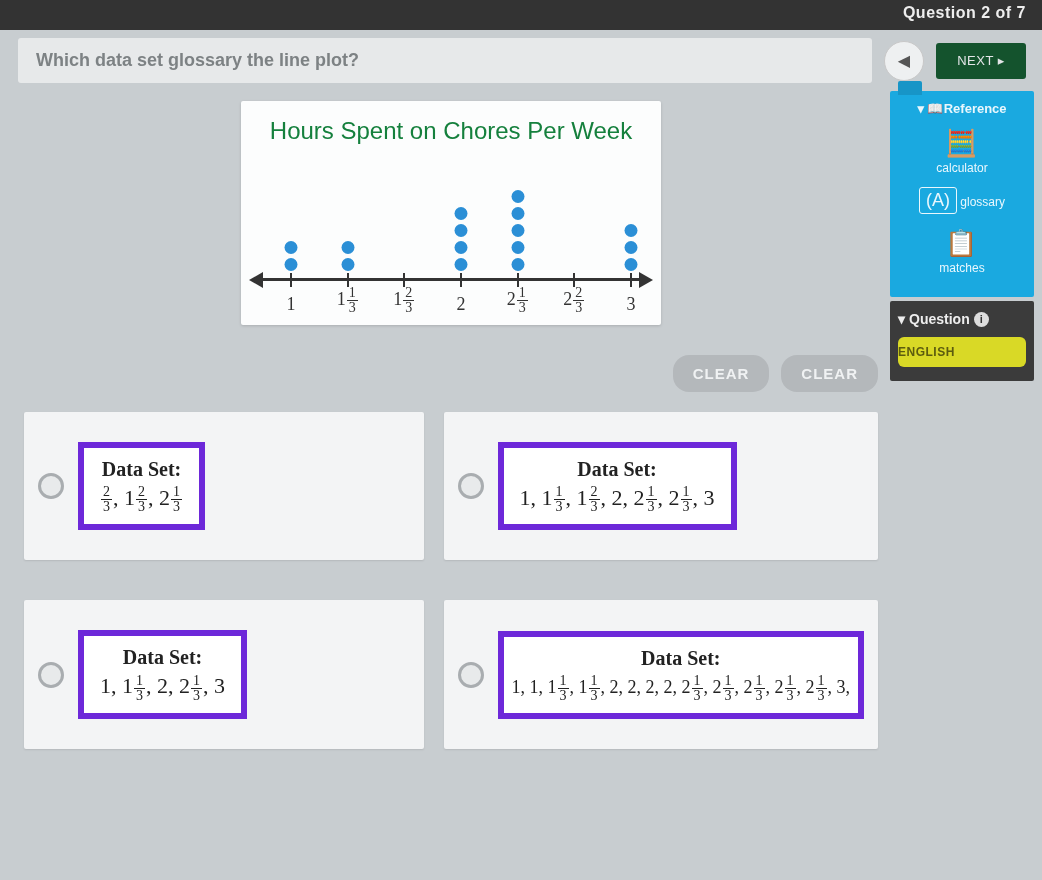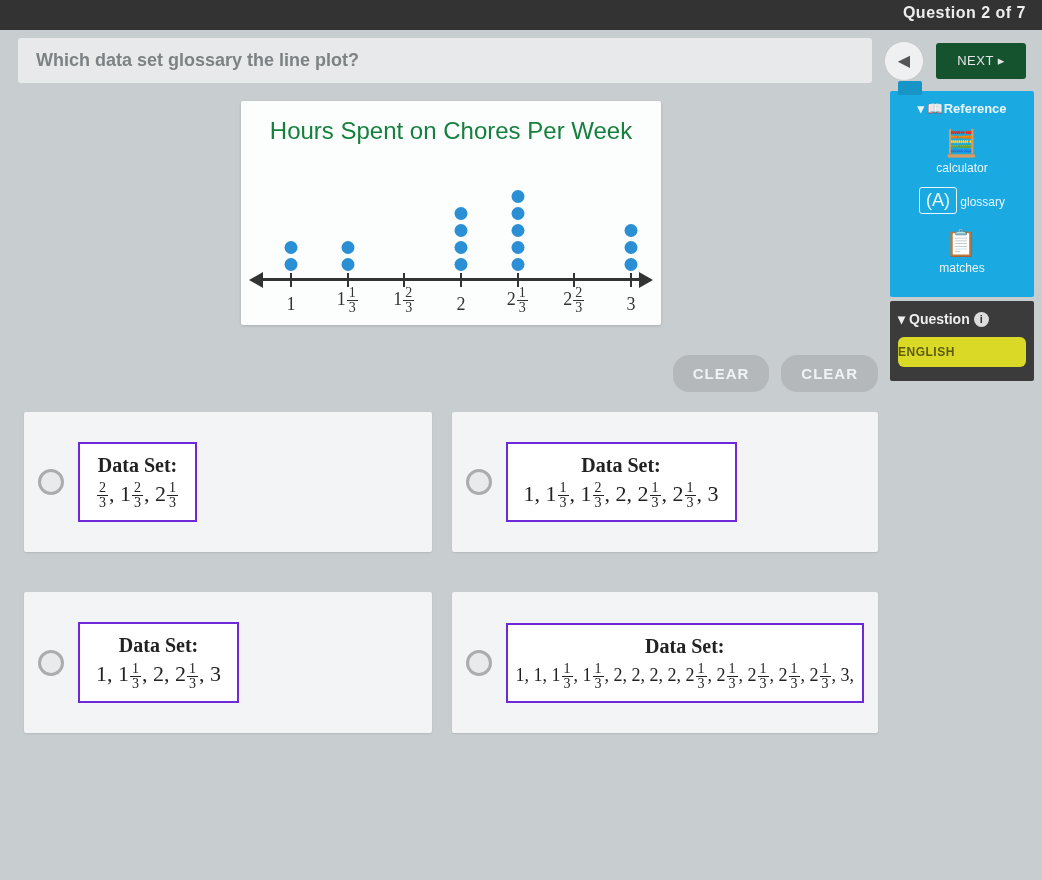--- a/index.html
+++ b/index.html
@@ -117,21 +117,21 @@
   .answer {
     display:flex; align-items:center; gap:14px;
     background:#f3f4f5; padding:30px 14px; border-radius:2px;
     box-shadow: 0 1px 2px rgba(0,0,0,.1);
   }
   .radio {
     width:26px;height:26px;border-radius:50%;border:3px solid #a9adb0;
     background:#e8eaeb; flex-shrink:0;
   }
   .ds-box {
-    border:2px solid #6d28d9; padding:10px 16px; background:#fff; font-family:'Times New Roman',serif;
+    border:6px solid #6d28d9; padding:10px 16px; background:#fff; font-family:'Times New Roman',serif;
   }
   .ds-title { text-align:center; font-weight:bold; font-size:20px; margin-bottom:4px; color:#222;}
   .ds-vals { font-size:22px; color:#222; white-space:nowrap; }
 
   
   .ref-panel {
     background:#1aa9e0; border-radius:2px; padding:10px 6px;
     color:#e9f7fd; text-align:center; margin-bottom:4px;
     position:relative;
   }

